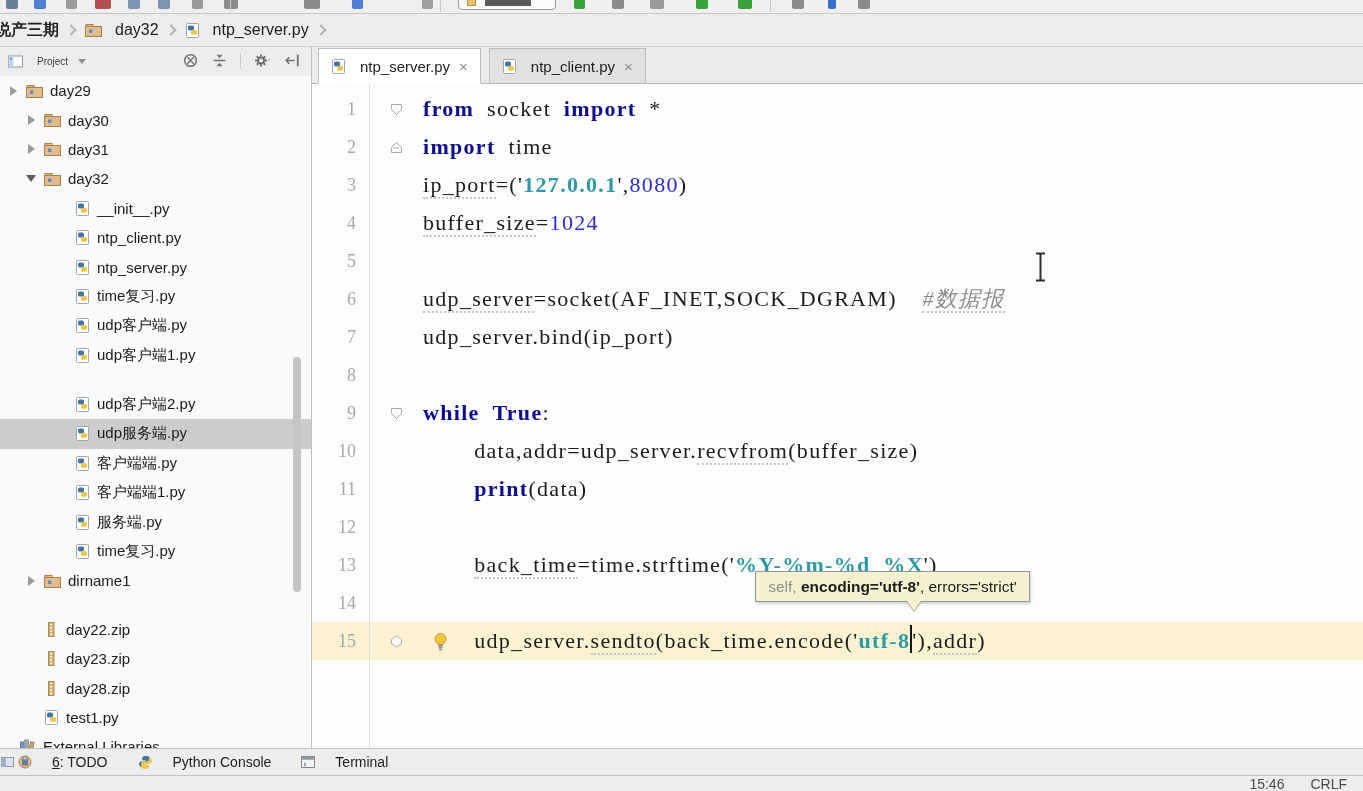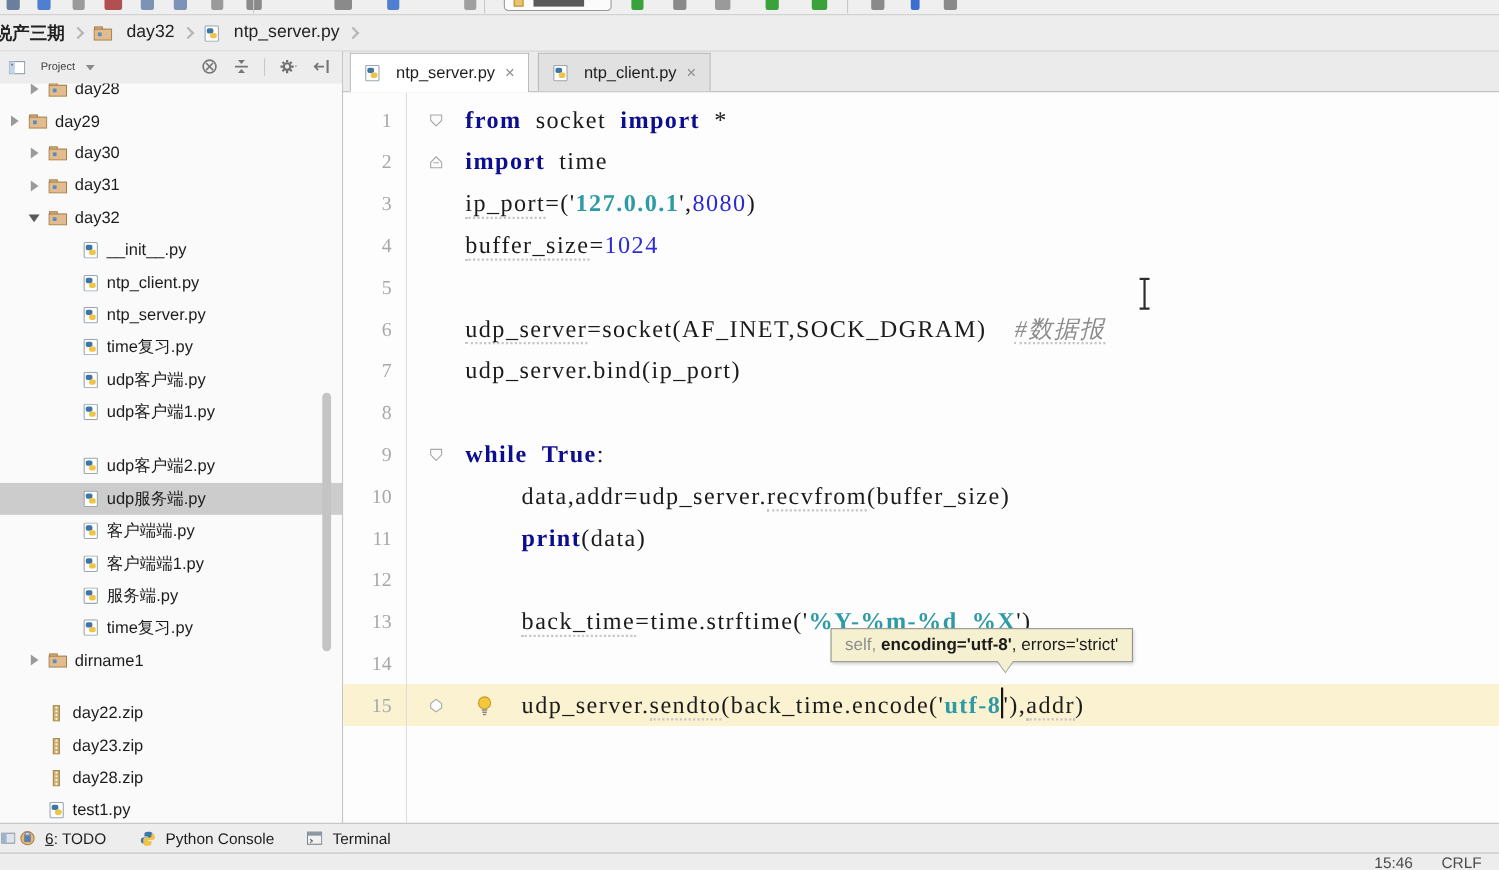--- a/index.html
+++ b/index.html
@@ -72,21 +72,21 @@
   
   #tooltip { position:absolute; left:845px; top:487px; height:31px; background:#f5f0d0; border:1px solid #949494; box-shadow:1px 2px 3px rgba(0,0,0,.18); display:flex; align-items:center; white-space:nowrap; padding:0 12px; font-size:15.5px; color:#1c1c1c; z-index:5; }
   #tooltip .muted { color:#8f8f8f; }
   #tooltip .bold { font-weight:bold; }
   #tooltip .plain {}
   #tt-pointer { position:absolute; left:150px; bottom:-11px; width:0; height:0; border-left:8px solid transparent; border-right:8px solid transparent; border-top:11px solid #949494; }
   #tt-pointer::after { content:""; position:absolute; left:-7px; top:-11px; width:0; height:0; border-left:7px solid transparent; border-right:7px solid transparent; border-top:10px solid #f5f0d0; }
 
   
   #bottombar { position:absolute; left:0; top:748px; width:1363px; height:27px; background:#ededed; border-top:1px solid #c2c2c2; display:flex; align-items:center; }
-  .bb-item { display:flex; align-items:center; gap:9px; font-size:14px; color:#1e1e1e; margin-right:30px; }
+  .bb-item { display:flex; align-items:center; gap:20px; font-size:14px; color:#1e1e1e; margin-right:30px; }
   #anchor-ico { margin:0 4px 0 1px; display:flex; }
   .bb-item u { text-decoration:underline; }
 
   
   #statusbar { position:absolute; left:0; top:775px; width:1363px; height:16px; background:#ededed; border-top:1px solid #c2c2c2; display:flex; align-items:center; justify-content:flex-end; gap:26px; padding-right:16px; font-size:14px; color:#4a4a4a; }
 </style>
 </head>
 <body>
 <div id="stage">
 
@@ -185,33 +185,20 @@
           </span>
           <span class="ph-btn">
             <svg width="17" height="17" viewBox="0 0 16 16">
               <path d="M13 2.5 v11" stroke="#757575" stroke-width="1.8"></path>
               <path d="M10 8 H2.5 M5 5 L2 8 l3 3" stroke="#757575" stroke-width="1.5" fill="none"></path>
             </svg>
           </span>
         </div>
     </div>
     <div id="tree">
-        <div class="tree-row" style="margin-top: -10px; padding-left: 18px;">
-          <span class="arrowbox">
-            <span class="tri-right"></span>
-          </span>
-          <span class="tree-ico">
-            <svg width="17" height="14" viewBox="0 0 17 14">
-              <rect x="1" y="1.5" width="7" height="4" fill="#deb887" stroke="#a58148"></rect>
-              <rect x="0.5" y="3.5" width="16" height="10" fill="#e2bc8e" stroke="#a58148"></rect>
-              <rect x="4" y="6.5" width="3.4" height="3.4" fill="#5d8ac0"></rect>
-            </svg>
-          </span>
-          <span>day28</span>
-        </div>
         <div class="tree-row" style="">
           <span class="arrowbox">
             <span class="tri-right"></span>
           </span>
           <span class="tree-ico">
             <svg width="17" height="14" viewBox="0 0 17 14">
               <rect x="1" y="1.5" width="7" height="4" fill="#deb887" stroke="#a58148"></rect>
               <rect x="0.5" y="3.5" width="16" height="10" fill="#e2bc8e" stroke="#a58148"></rect>
               <rect x="4" y="6.5" width="3.4" height="3.4" fill="#5d8ac0"></rect>
             </svg>

